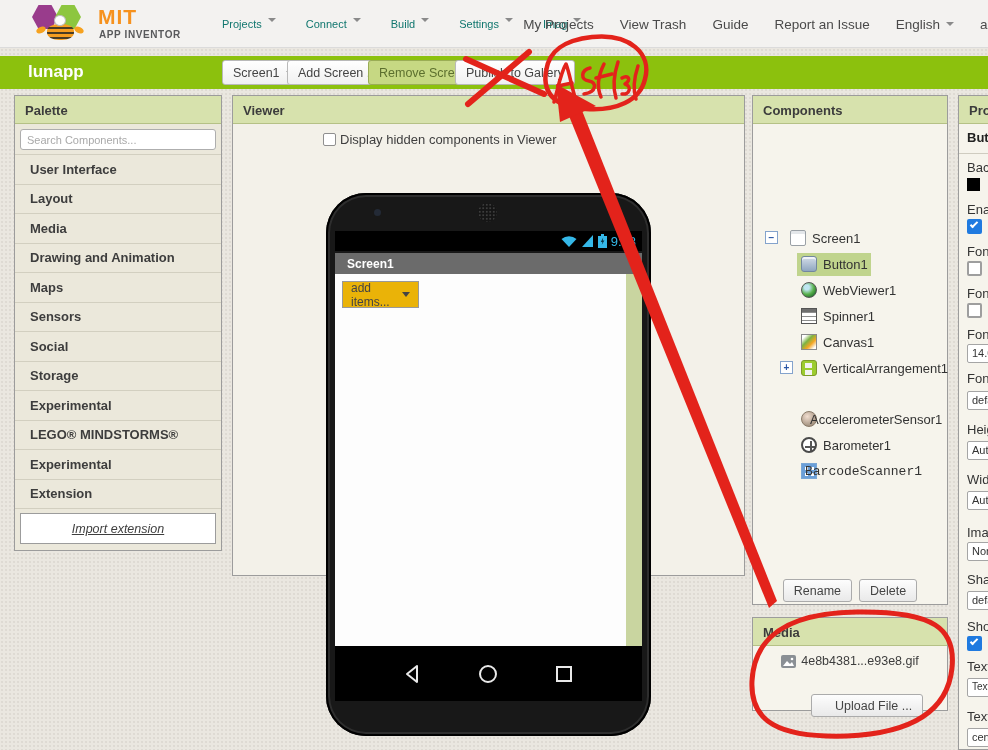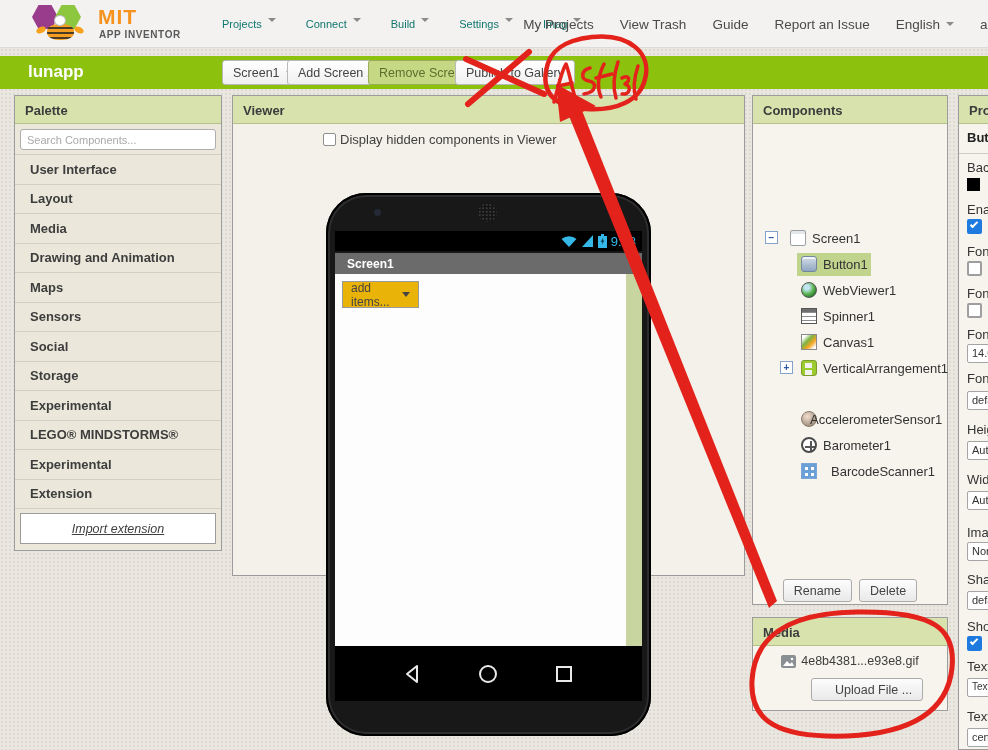--- a/index.html
+++ b/index.html
@@ -129,21 +129,21 @@
                 border:1px solid #7aa7d6; }
   .cbtns { position:absolute; top:483px; left:0; width:100%; display:flex; justify-content:center; gap:7px; }
   .sm-btn { height:23px; padding:0 10px; border:1px solid #ababab; border-radius:3px;
             background:linear-gradient(#fdfdfd,#e9e9e9); font-size:12.5px; color:#444; cursor:pointer;
             font-family:"Liberation Sans",sans-serif; }
 
   
   #media { left:752px; top:617px; width:196px; height:94px; }
   .mfile { position:absolute; top:36px; left:0; width:100%; display:flex; align-items:center;
            justify-content:center; gap:5px; font-size:12.5px; color:#3d3d3d; cursor:pointer; }
-  .mupload { position:absolute; top:60px; left:58px;padding-left:23px; }
+  .mupload { position:absolute; top:76px; left:58px;padding-left:23px; }
 
   
   #props { left:958px; top:95px; width:200px; height:655px; }
   .plab { position:absolute; left:8px; font-size:13px; color:#333; white-space:nowrap; }
   .pcomp { position:absolute; left:8px; top:34px; font-size:13px; font-weight:bold; color:#222; }
   .phr { position:absolute; left:0; top:57px; width:100%; border-top:1px solid #cfccc0; }
   .swatch { position:absolute; left:8px; width:13px; height:13px; background:#000; border:1px solid #000; }
   .cbx { position:absolute; left:8px; width:15px; height:15px; border-radius:2px; }
   .cbx.on { background:#1f7ae0; }
   .cbx.off { background:#fff; border:2px solid #9e9e9e; }
@@ -352,21 +352,21 @@
     <div class="trow" style="top:312px;">
       <span class="tico ic-accel" style="left:48px;"></span>
       <span class="tlabel" style="left:57px;">AccelerometerSensor1</span>
     </div>
     <div class="trow" style="top:338px;text-align:center;">
       <span class="tico ic-baro" style="left:48px;"></span>
       <span class="tlabel" style="left:70px;">Barometer1</span>
     </div>
     <div class="trow" style="top:364px;">
       <span class="tico ic-barcode" style="left:48px;"></span>
-      <span class="tlabel" style="left:78px;">BarcodeScanner1</span>
+      <span class="tlabel" style="left:52px;font-family:Liberation Mono, monospace;">BarcodeScanner1</span>
     </div>
 
     <div class="cbtns">
       <button class="sm-btn">Rename</button>
       <button class="sm-btn">Delete</button>
     </div>
   </div>
 
   <div id="media" class="panel">
     <div class="panel-h">Media</div>

